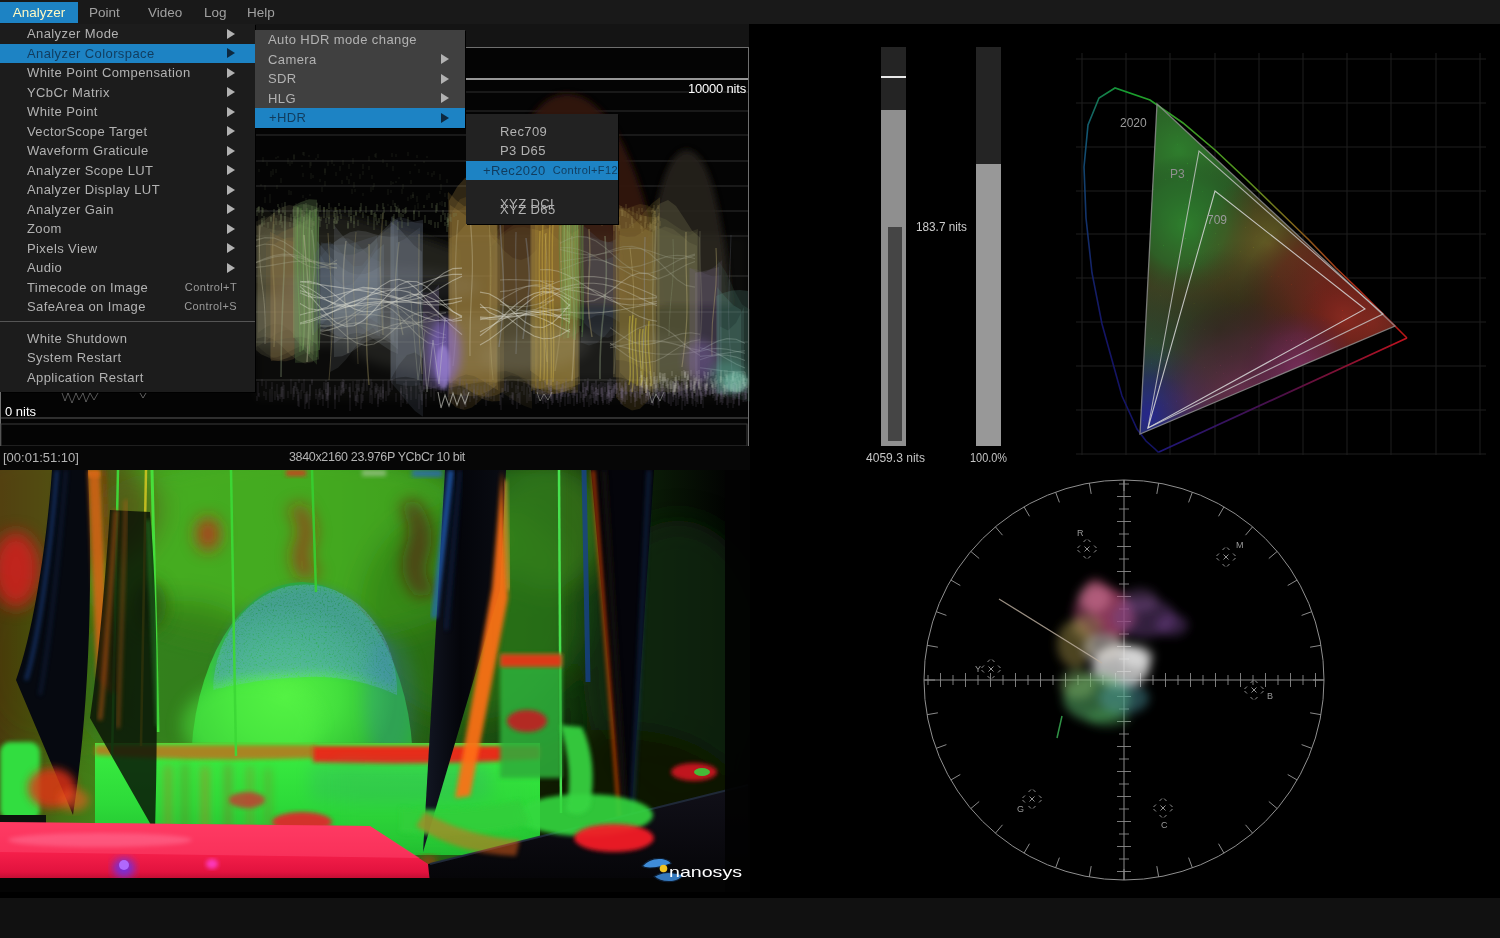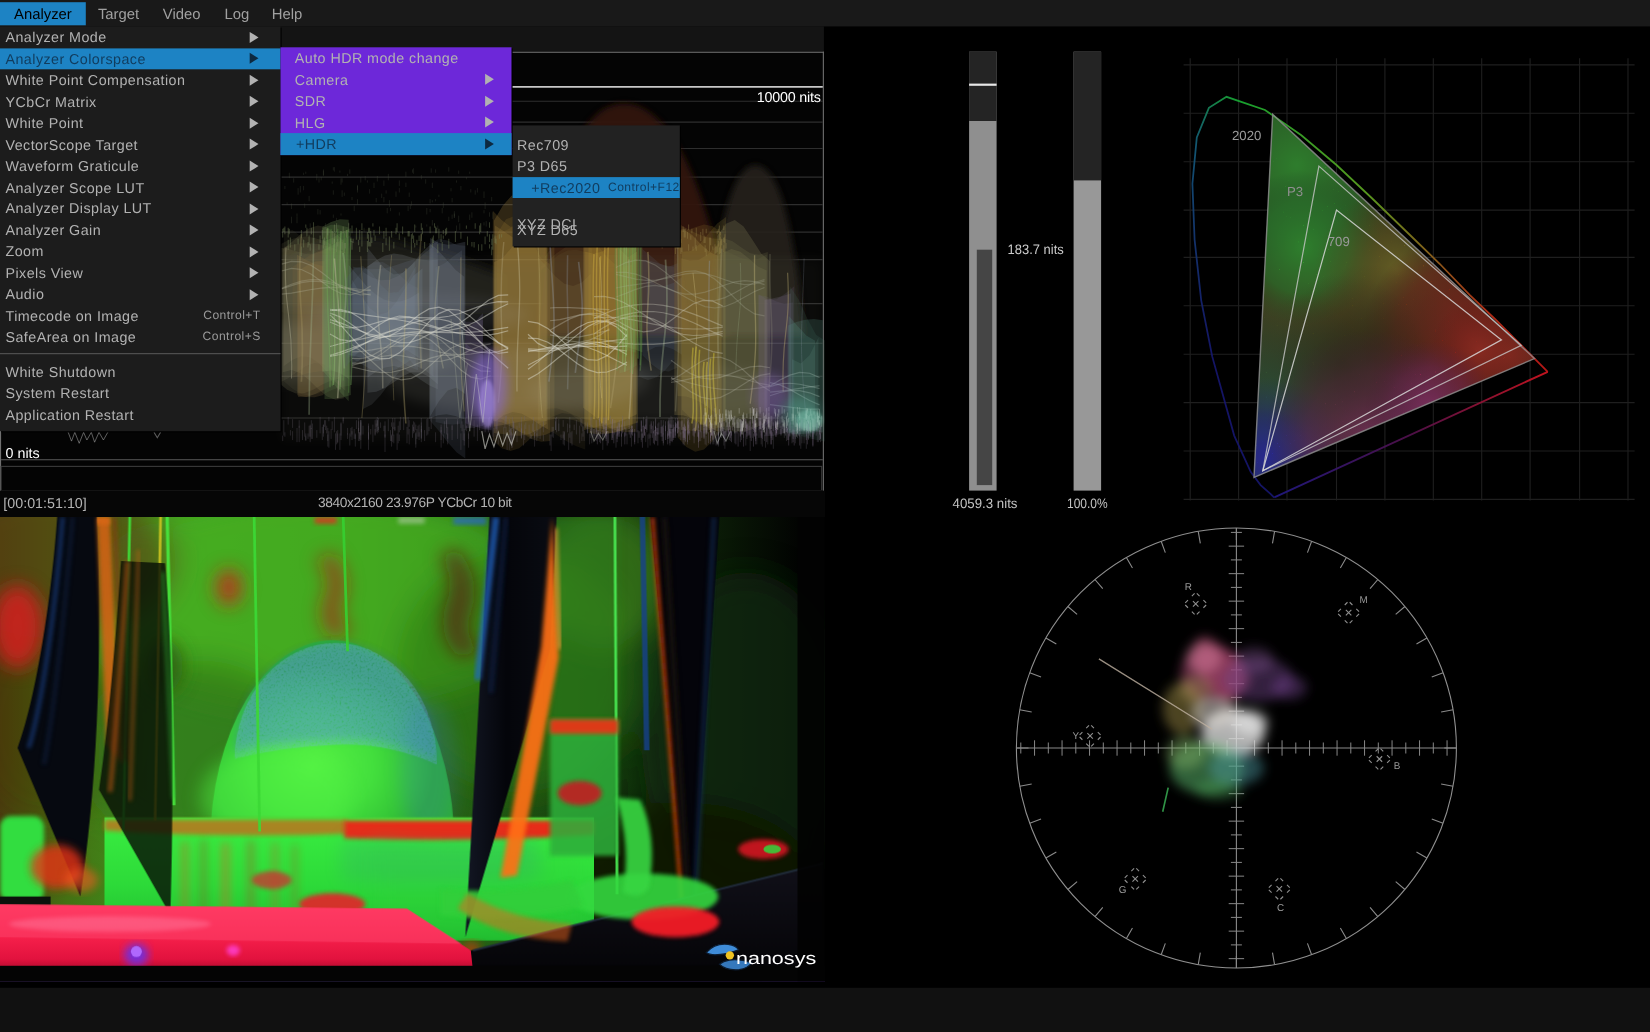--- a/index.html
+++ b/index.html
@@ -2,33 +2,33 @@
 <html><head><meta charset="utf-8">
 <style>
 * { margin:0; padding:0; box-sizing:border-box; }
 html,body { width:1500px; height:938px; background:#000; overflow:hidden;
   font-family:"Liberation Sans", sans-serif; }
 #root { position:absolute; top:0; left:0; width:1500px; height:938px; background:#000; }
 .abs { position:absolute; }
 #menubar { left:0; top:0; width:1500px; height:24px; background:#191919; }
 .mb { position:absolute; top:3px; height:21px; line-height:20px; font-size:13.5px; color:#a0a0a0; }
 #mbsel { position:absolute; left:0; top:2px; width:78px; height:21px; background:#1d83c4;
-  color:#000000; text-align:center; line-height:21px; font-size:13.5px; }
+  color:#fef9c3; text-align:center; line-height:21px; font-size:13.5px; }
 #upperstrip { left:0; top:24px; width:749px; height:23px; background:#141414; }
 #wfpanel { left:0; top:47px; width:749px; height:400px; background:#040404; border:1px solid #6f6f6f; border-bottom:none; }
 #wfbox { left:0; top:24px; width:750px; height:422px; }
 .lbl { position:absolute; color:#ffffff; font-size:13px; }
 #infobar { left:0; top:446px; width:750px; height:24px; background:#060606; color:#b4b4b4; font-size:13px; }
 #menu1 { left:0; top:24px; width:255px; height:368px; background:#1c1c1c; z-index:40; box-shadow:1px 1px 0 #000; }
-#menu2 { left:255px; top:43px; width:210px; height:98px; background:#6d28d9; z-index:41; box-shadow:1px 1px 0 #000;text-decoration:underline; }
+#menu2 { left:255px; top:30px; width:210px; height:98px; background:#404040; z-index:41; box-shadow:1px 1px 0 #000;text-decoration:underline; }
 #menu3 { left:466px; top:114px; width:152px; height:110px; background:#222222; z-index:42; box-shadow:1px 1px 0 #000; }
 .mrow { position:absolute; left:0; width:100%; height:19.5px; line-height:19.5px;
-  padding-left:5px; font-size:13px; letter-spacing:0.4px; color:#b2b2b2; white-space:nowrap; }
+  padding-left:27px; font-size:13px; letter-spacing:0.4px; color:#b2b2b2; white-space:nowrap; }
 #menu2 .mrow { padding-left:13px; }
-#menu3 .mrow { padding-left:4px; }
+#menu3 .mrow { padding-left:34px; }
 #menu3 .mrow.hl { padding-left:11px;text-align:right; }
 #menu2 .mrow.hl { padding-left:14px; }
 .mrow.hl { background:#1d83c4; color:#113c5e; }
 .arr { position:absolute; left:227px; top:4.5px; width:0; height:0;
   border-left:8px solid #b2b2b2; border-top:5.5px solid transparent; border-bottom:5.5px solid transparent; }
 .arr.arrd { border-left-color:#0d2940; }
 .sc { position:absolute; right:18px; top:0; font-size:11px; color:#9a9a9a; }
 .sc2 { display:inline-block; margin-left:7px; font-size:11px; color:#113c5e; vertical-align:0.5px; }
 #sep1 { position:absolute; left:0; top:297px; width:255px; height:1px; background:#555; }
 .cielab { font-size:12px; }
@@ -711,18 +711,18 @@
     </div>
 <div class="abs" id="menu3">
       <div class="mrow" style="top:7.5px">Rec709</div>
       <div class="mrow" style="top:27.0px">P3 D65</div>
       <div class="mrow hl" style="top:46.5px">+Rec2020<span class="sc2">Control+F12</span></div>
       <div class="mrow" style="top:80px">XYZ DCI</div>
       <div class="mrow" style="top:85.5px">XYZ D65</div>
     </div>
 <div class="abs" id="menubar">
   <div id="mbsel">Analyzer</div>
-  <span class="mb" style="left:89px">Target</span>
+  <span class="mb" style="left:89px">Point</span>
   <span class="mb" style="left:148px">Video</span>
   <span class="mb" style="left:204px">Log</span>
   <span class="mb" style="left:247px">Help</span>
 </div>
 
 </div>
 </body></html>

